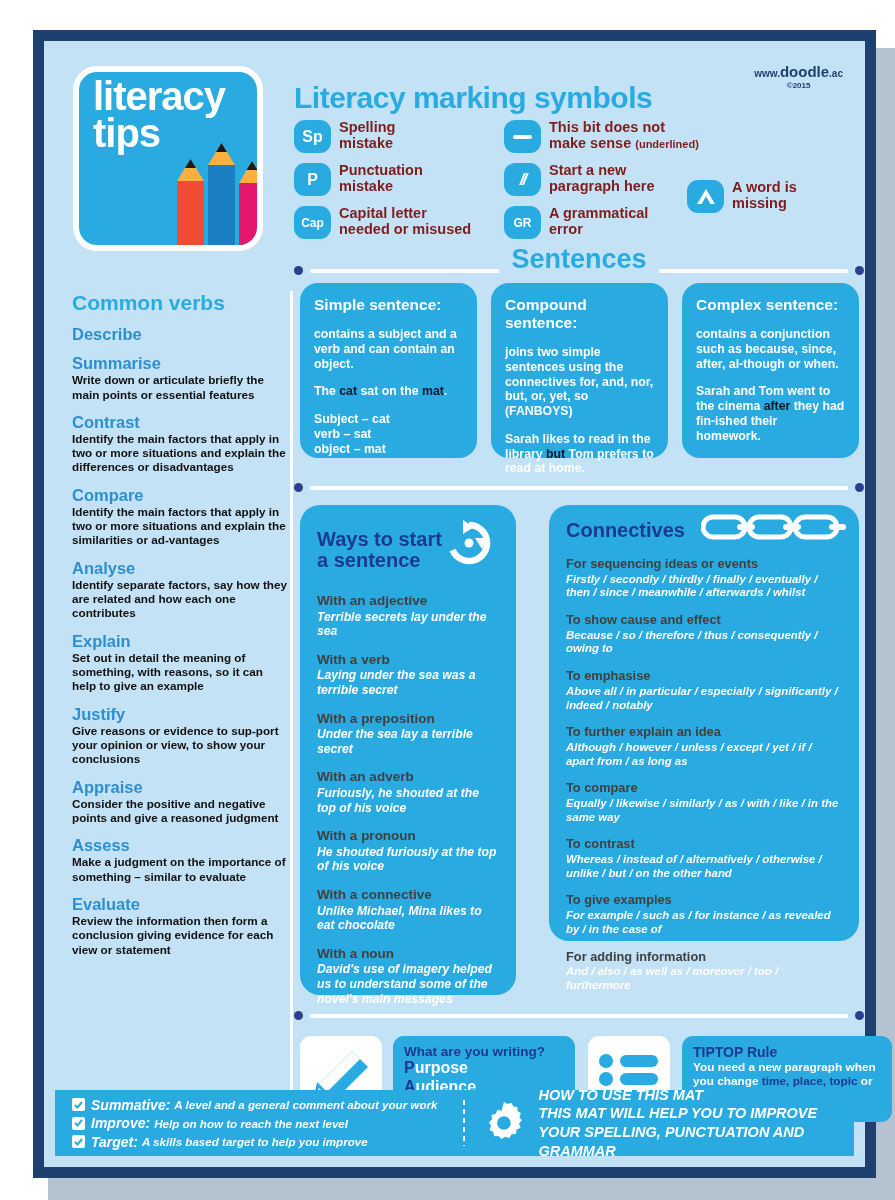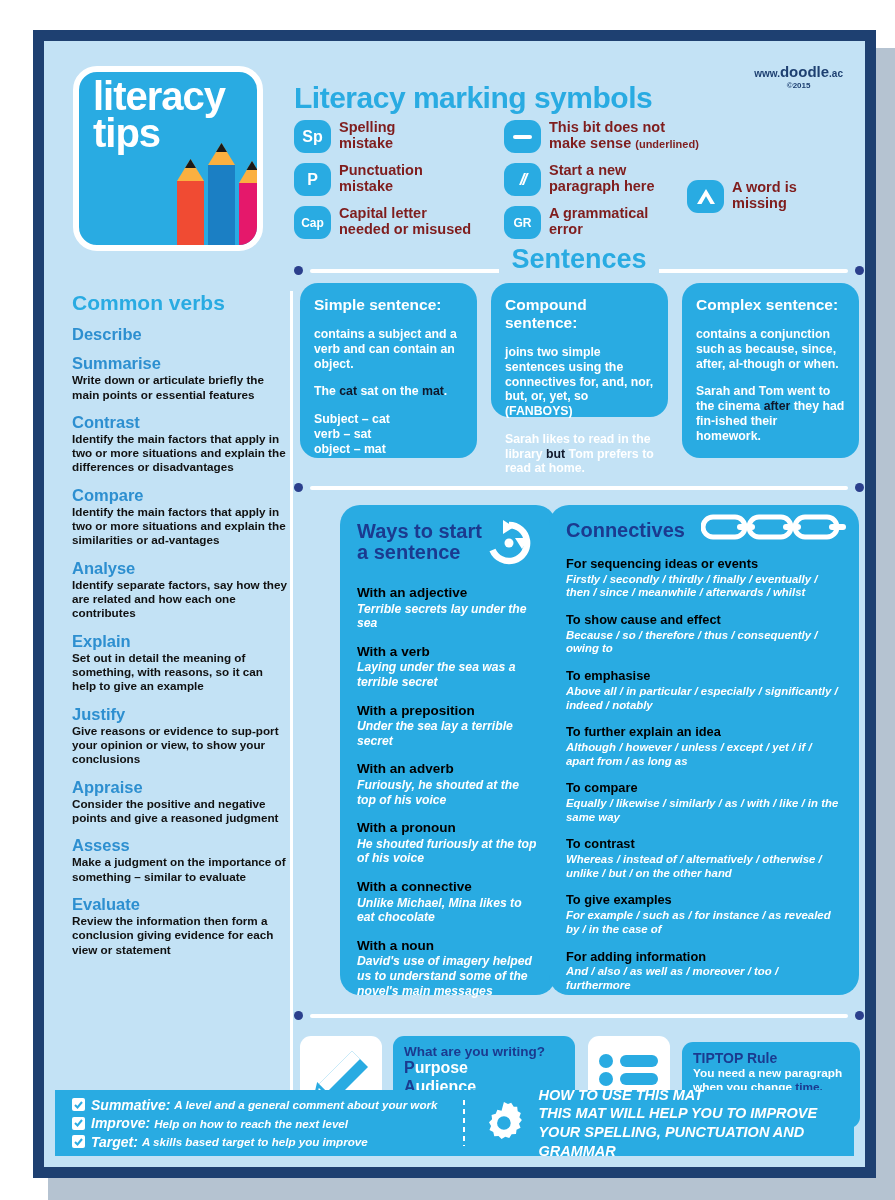--- a/index.html
+++ b/index.html
@@ -87,21 +87,21 @@
   
   .card{background:#29abe2;border-radius:18px;box-sizing:border-box;position:absolute;}
   .card h3{margin:0;color:#ffffff;font-size:15.5px;font-weight:bold;}
   .card p{margin:0;color:#ffffff;font-size:12.3px;font-weight:bold;line-height:1.2;}
   .card p.gap{margin-top:13px;}
   .hl{color:#0f172a;}
 
   .panel{background:#29abe2;border-radius:20px;box-sizing:border-box;position:absolute;}
   .panel h3{margin:0;color:#1b3a8f;font-size:20px;font-weight:bold;line-height:1.05;}
   .grp{margin-top:13px;}
-  .grp .t{color:#000000;font-size:13.5px;font-weight:bold;line-height:1.15;}
+  .grp .t{color:#404040;font-size:13.5px;font-weight:bold;line-height:1.15;}
   .grp .b{color:#ffffff;font-size:12.2px;font-weight:bold;line-height:1.2;margin-top:1px;font-style:italic;}
   .grp.small .t{font-size:12.8px;}
   .grp.small .b{font-size:11.4px;}
 
   .refresh-icon{position:absolute;right:22px;top:14px;}
   .chain{position:absolute;left:152px;top:9px;}
 
   
   .brow{position:absolute;left:280px;top:1000px;width:560px;height:84px;}
   .wbox{position:absolute;background:#ffffff;border-radius:11px;}
@@ -283,39 +283,39 @@
         </div>
   </div>
 
   <div class="card" style="left:256px;top:242px;width:177px;height:175px;padding:13px 14px;">
     <h3>Simple sentence:</h3>
     <p class="gap">contains a subject and a verb and can contain an object.</p>
     <p class="gap"><span>The </span><span class="hl">cat</span><span> sat on the </span><span class="hl">mat</span><span>.</span></p>
     <p class="gap"><span>Subject – cat</span><br><span>verb – sat</span><br><span>object – mat</span></p>
   </div>
 
-  <div class="card" style="left:447px;top:242px;width:177px;height:134px;padding:13px 14px;">
+  <div class="card" style="left:447px;top:242px;width:177px;height:175px;padding:13px 14px;">
     <h3>Compound sentence:</h3>
     <p class="gap">joins two simple sentences using the connectives for, and, nor, but, or, yet, so (FANBOYS)</p>
     <p class="gap"><span>Sarah likes to read in the library </span><span class="hl">but</span><span> Tom prefers to read at home.</span></p>
   </div>
 
   <div class="card" style="left:638px;top:242px;width:177px;height:175px;padding:13px 14px;">
     <h3>Complex sentence:</h3>
     <p class="gap">contains a conjunction such as because, since, after, al-though or when.</p>
     <p class="gap"><span>Sarah and Tom went to the cinema </span><span class="hl">after</span><span> they had fin-ished their homework.</span></p>
   </div>
 
   <div class="rule" style="left:250px;top:437px;width:570px;">
     <span class="dot l"></span>
     <span class="ln"></span>
     <span class="dot r"></span>
   </div>
 
-  <div class="panel" style="left:256px;top:464px;width:216px;height:490px;padding:16px 17px;margin-left:40px;">
+  <div class="panel" style="left:256px;top:464px;width:216px;height:490px;padding:24px 17px;">
     <h3><span>Ways to start</span><br><span>a sentence</span></h3>
     <svg class="refresh-icon" width="50" height="48" viewBox="0 0 50 48">
       <path d="M25 6 A18 18 0 1 1 8.5 31" fill="none" stroke="#fff" stroke-width="6.5" stroke-linecap="butt"></path>
       <path d="M25 9 A16 16 0 0 1 41 26" fill="none" stroke="#29abe2" stroke-width="0"></path>
       <polygon points="19,1 30,8 19,15" fill="#fff"></polygon>
       <polygon points="45,19 38,30 31,19" fill="#fff"></polygon>
       <circle cx="25" cy="24" r="4.5" fill="#fff"></circle>
     </svg>
     <div class="grp" style="margin-top:22px;">
           <div class="t">With an adjective</div>
@@ -340,21 +340,21 @@
     <div class="grp">
           <div class="t">With a connective</div>
           <div class="b">Unlike Michael, Mina likes to eat chocolate</div>
         </div>
     <div class="grp">
           <div class="t">With a noun</div>
           <div class="b">David's use of imagery helped us to understand some of the novel's main messages</div>
         </div>
   </div>
 
-  <div class="panel" style="left:505px;top:464px;width:310px;height:490px;padding:15px 17px;">
+  <div class="panel" style="left:505px;top:464px;width:310px;height:436px;padding:15px 17px;">
     <h3>Connectives</h3>
     <svg class="chain" width="145" height="26" viewBox="0 0 145 26">
       <rect x="2" y="3" width="42" height="20" rx="10" fill="none" stroke="#fff" stroke-width="5"></rect>
       <rect x="48" y="3" width="42" height="20" rx="10" fill="none" stroke="#fff" stroke-width="5"></rect>
       <rect x="94" y="3" width="42" height="20" rx="10" fill="none" stroke="#fff" stroke-width="5"></rect>
       <rect x="36" y="10" width="18" height="6" rx="3" fill="#fff"></rect>
       <rect x="82" y="10" width="18" height="6" rx="3" fill="#fff"></rect>
       <rect x="128" y="10" width="17" height="6" rx="3" fill="#fff"></rect>
     </svg>
     <div class="grp small" style="margin-top:16px;">
@@ -416,21 +416,21 @@
     <div class="wbox" style="left:288px;top:0;width:82px;height:86px;">
       <svg width="60" height="50" viewBox="0 0 60 50" style="margin:18px 0 0 11px;">
         <circle cx="7" cy="7" r="7" fill="#29abe2"></circle>
             <rect x="21" y="1" width="38" height="12" rx="6" fill="#29abe2"></rect>
         <circle cx="7" cy="25" r="7" fill="#29abe2"></circle>
             <rect x="21" y="19" width="38" height="12" rx="6" fill="#29abe2"></rect>
         <circle cx="7" cy="43" r="7" fill="#29abe2"></circle>
             <rect x="21" y="37" width="38" height="12" rx="6" fill="#29abe2"></rect>
       </svg>
     </div>
-    <div class="bluebox" style="left:382px;top:6px;width:178px;height:86px;">
+    <div class="bluebox" style="left:382px;top:0;width:210px;height:86px;">
       <div class="tip-t">TIPTOP Rule</div>
       <div class="tip-b"><span>You need a new paragraph when you change </span><i>time, place, topic</i><span> or person</span></div>
     </div>
   </div>
 
   <div class="footer">
     <div class="fleft">
       <div class="frow">
         <span class="cb">
               <svg width="9" height="8" viewBox="0 0 9 8">

